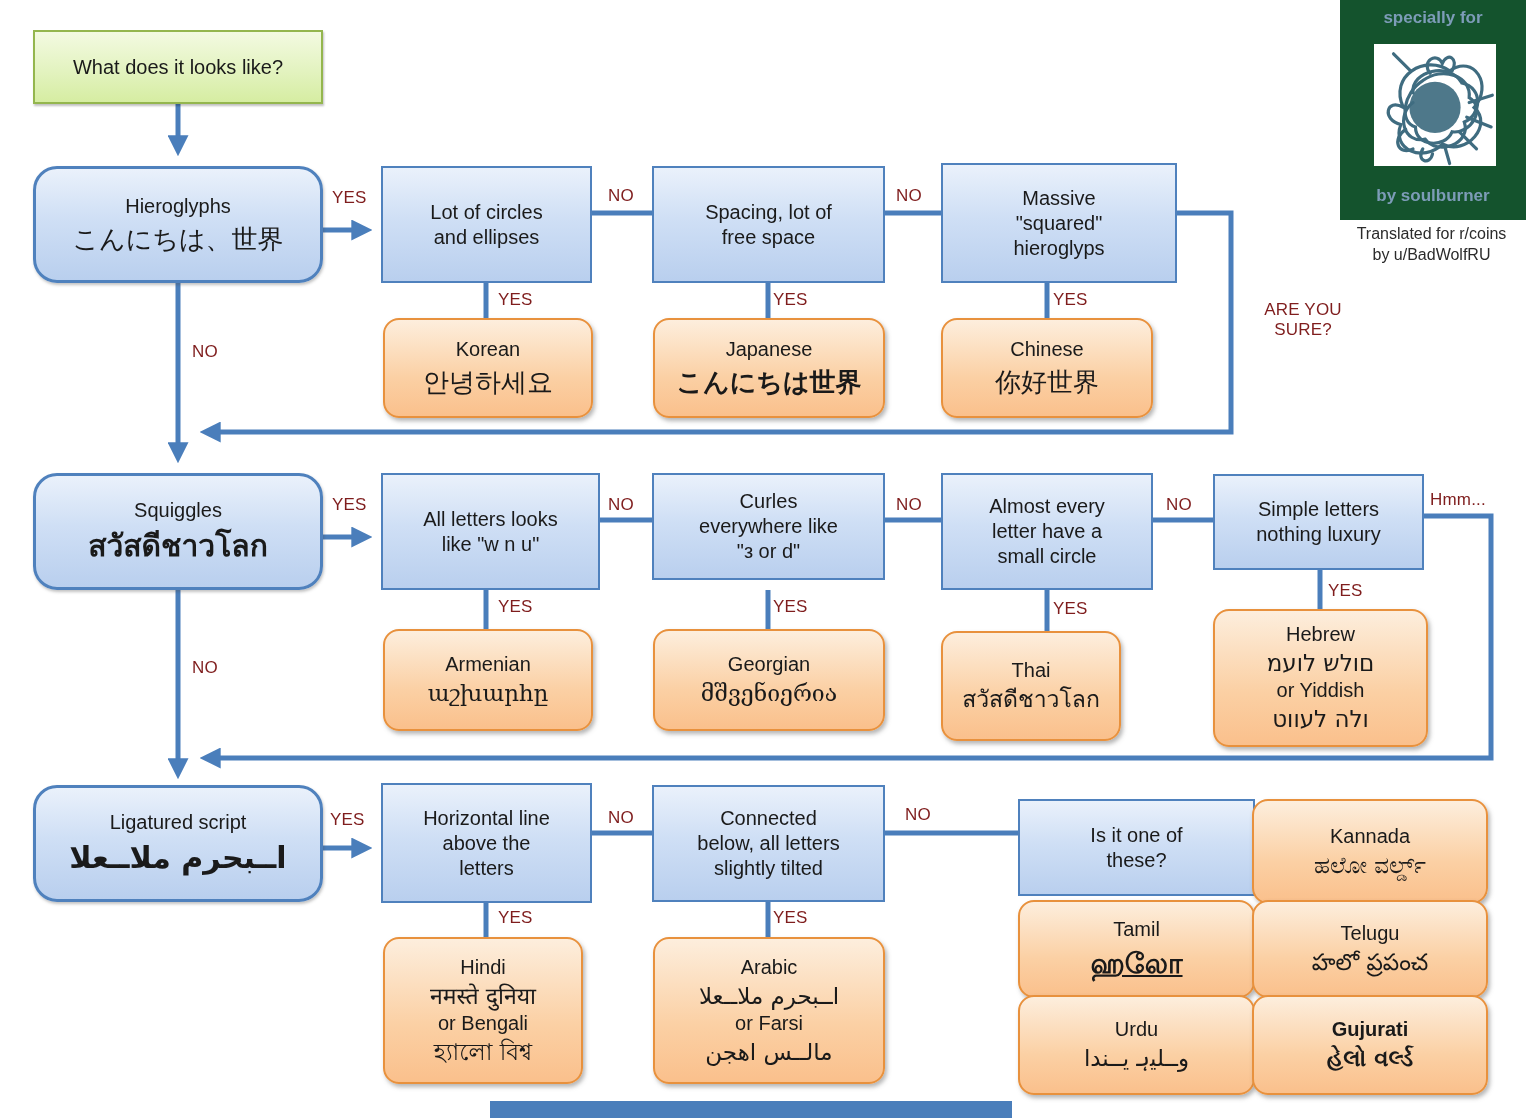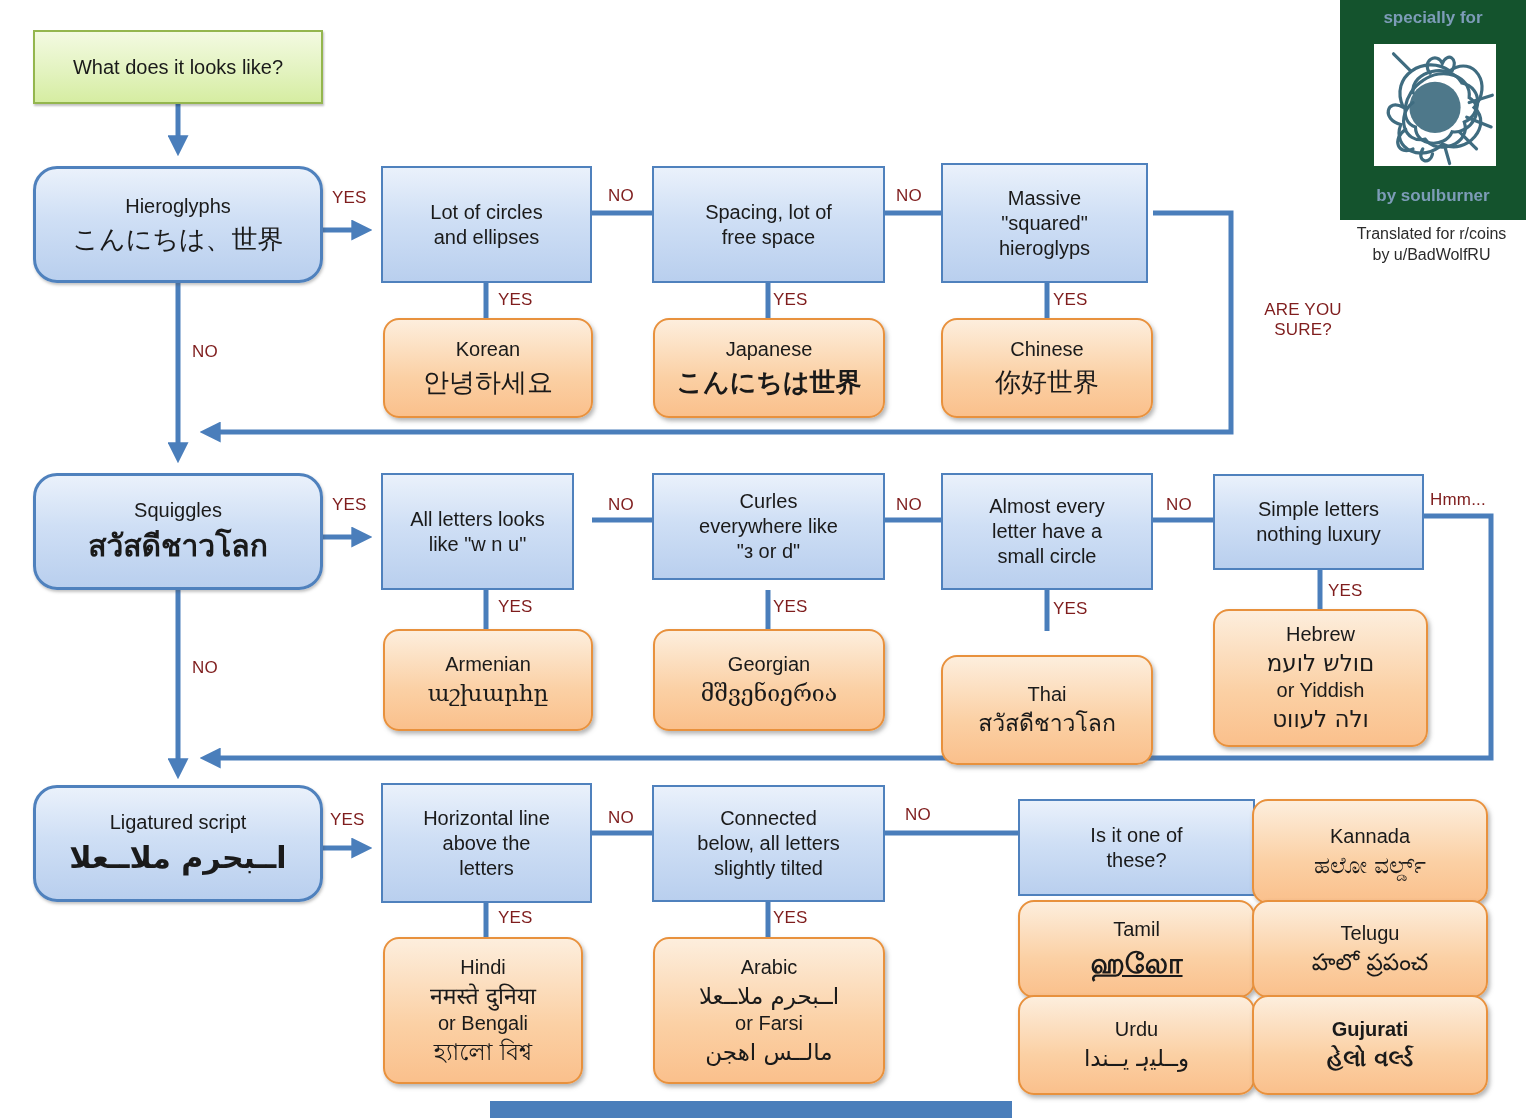--- a/index.html
+++ b/index.html
@@ -92,21 +92,21 @@
   <div class="box blue" style="left:381px;top:166px;width:211px;height:117px;">
     <div class="t-line">Lot of circles</div>
     <div class="t-line">and ellipses</div>
   </div>
 
   <div class="box blue" style="left:652px;top:166px;width:233px;height:117px;">
     <div class="t-line">Spacing, lot of</div>
     <div class="t-line">free space</div>
   </div>
 
-  <div class="box blue" style="left:941px;top:163px;width:207px;height:120px;">
+  <div class="box blue" style="left:941px;top:163px;width:236px;height:120px;">
     <div class="t-line">Massive</div>
     <div class="t-line">"squared"</div>
     <div class="t-line">hieroglyps</div>
   </div>
 
   <div class="box orange" style="left:383px;top:318px;width:210px;height:100px;">
     <div class="t-title">Korean</div>
     <div class="t-sample">안녕하세요</div>
   </div>
 
@@ -118,21 +118,21 @@
   <div class="box orange" style="left:941px;top:318px;width:212px;height:100px;">
     <div class="t-title">Chinese</div>
     <div class="t-sample">你好世界</div>
   </div>
 
   <div class="box blue rounded" style="left:33px;top:473px;width:290px;height:117px;">
     <div class="t-title">Squiggles</div>
     <div class="t-sample sans big">สวัสดีชาวโลก</div>
   </div>
 
-  <div class="box blue" style="left:381px;top:473px;width:193px;height:117px;">
+  <div class="box blue" style="left:381px;top:473px;width:219px;height:117px;">
     <div class="t-line">All letters looks</div>
     <div class="t-line">like "w n u"</div>
   </div>
 
   <div class="box blue" style="left:652px;top:473px;width:233px;height:107px;text-align:center;">
     <div class="t-line">Curles</div>
     <div class="t-line">everywhere like</div>
     <div class="t-line">"з or d"</div>
   </div>
 
@@ -150,21 +150,21 @@
   <div class="box orange" style="left:383px;top:629px;width:210px;height:102px;">
     <div class="t-title">Armenian</div>
     <div class="t-sample mid">աշխարհը</div>
   </div>
 
   <div class="box orange" style="left:653px;top:629px;width:232px;height:102px;">
     <div class="t-title">Georgian</div>
     <div class="t-sample mid">მშვენიერია</div>
   </div>
 
-  <div class="box orange" style="left:941px;top:631px;width:212px;height:110px;margin-top:24px;">
+  <div class="box orange" style="left:941px;top:631px;width:180px;height:110px;">
     <div class="t-title">Thai</div>
     <div class="t-sample sans mid">สวัสดีชาวโลก</div>
   </div>
 
   <div class="box orange" style="left:1213px;top:609px;width:215px;height:138px;">
     <div class="t-title">Hebrew</div>
     <div class="t-sample sans mid rtlviz">מעול שלום</div>
     <div class="t-title">or Yiddish</div>
     <div class="t-sample sans mid rtlviz">טוועל הלו</div>
   </div>

